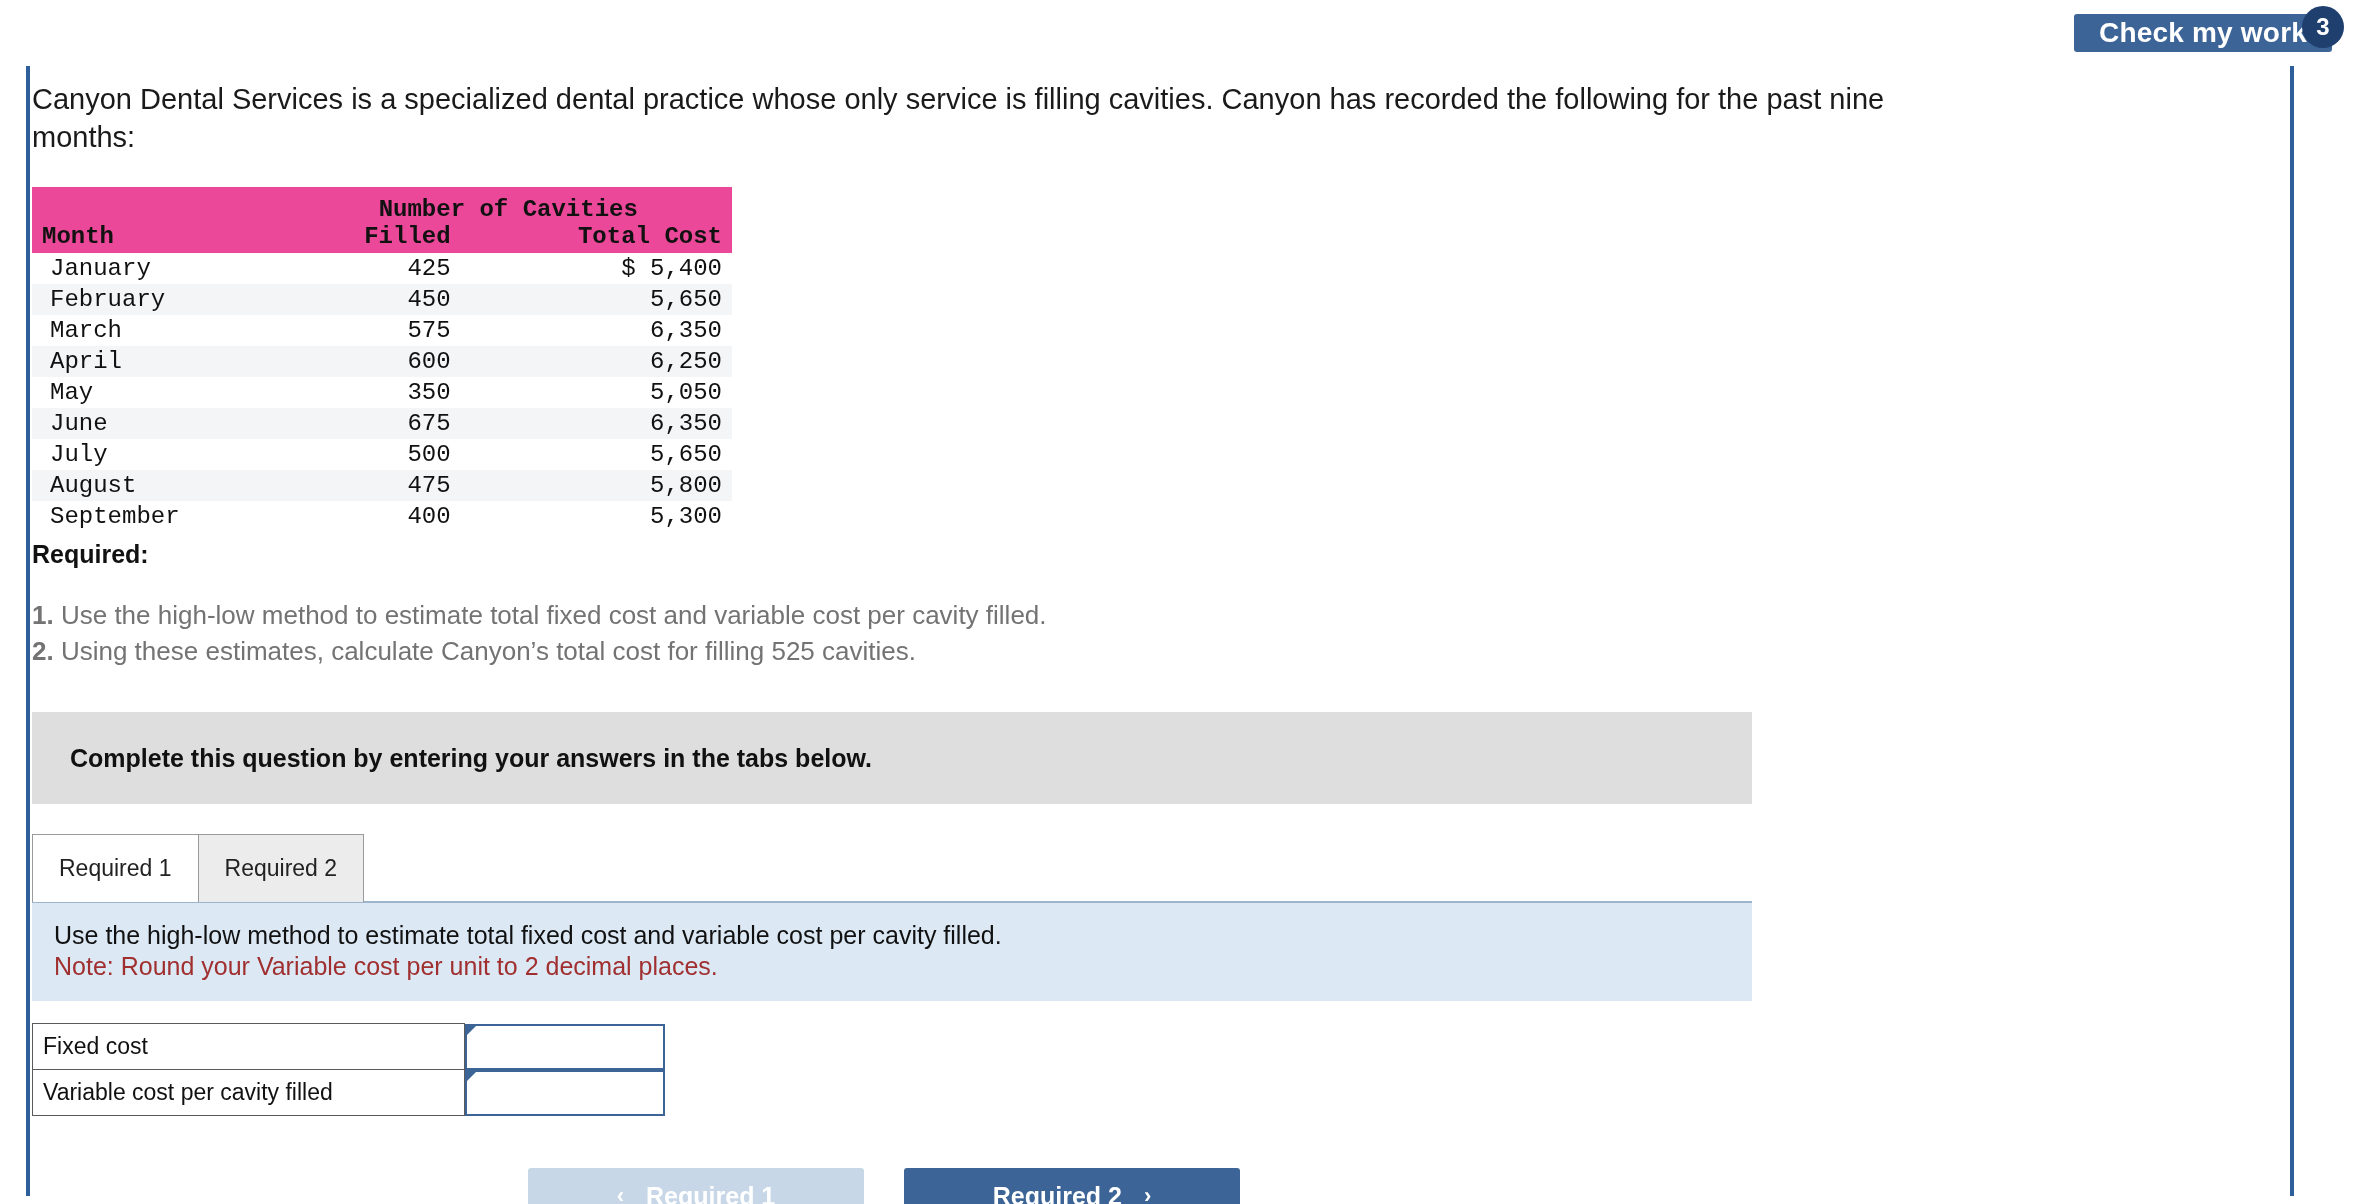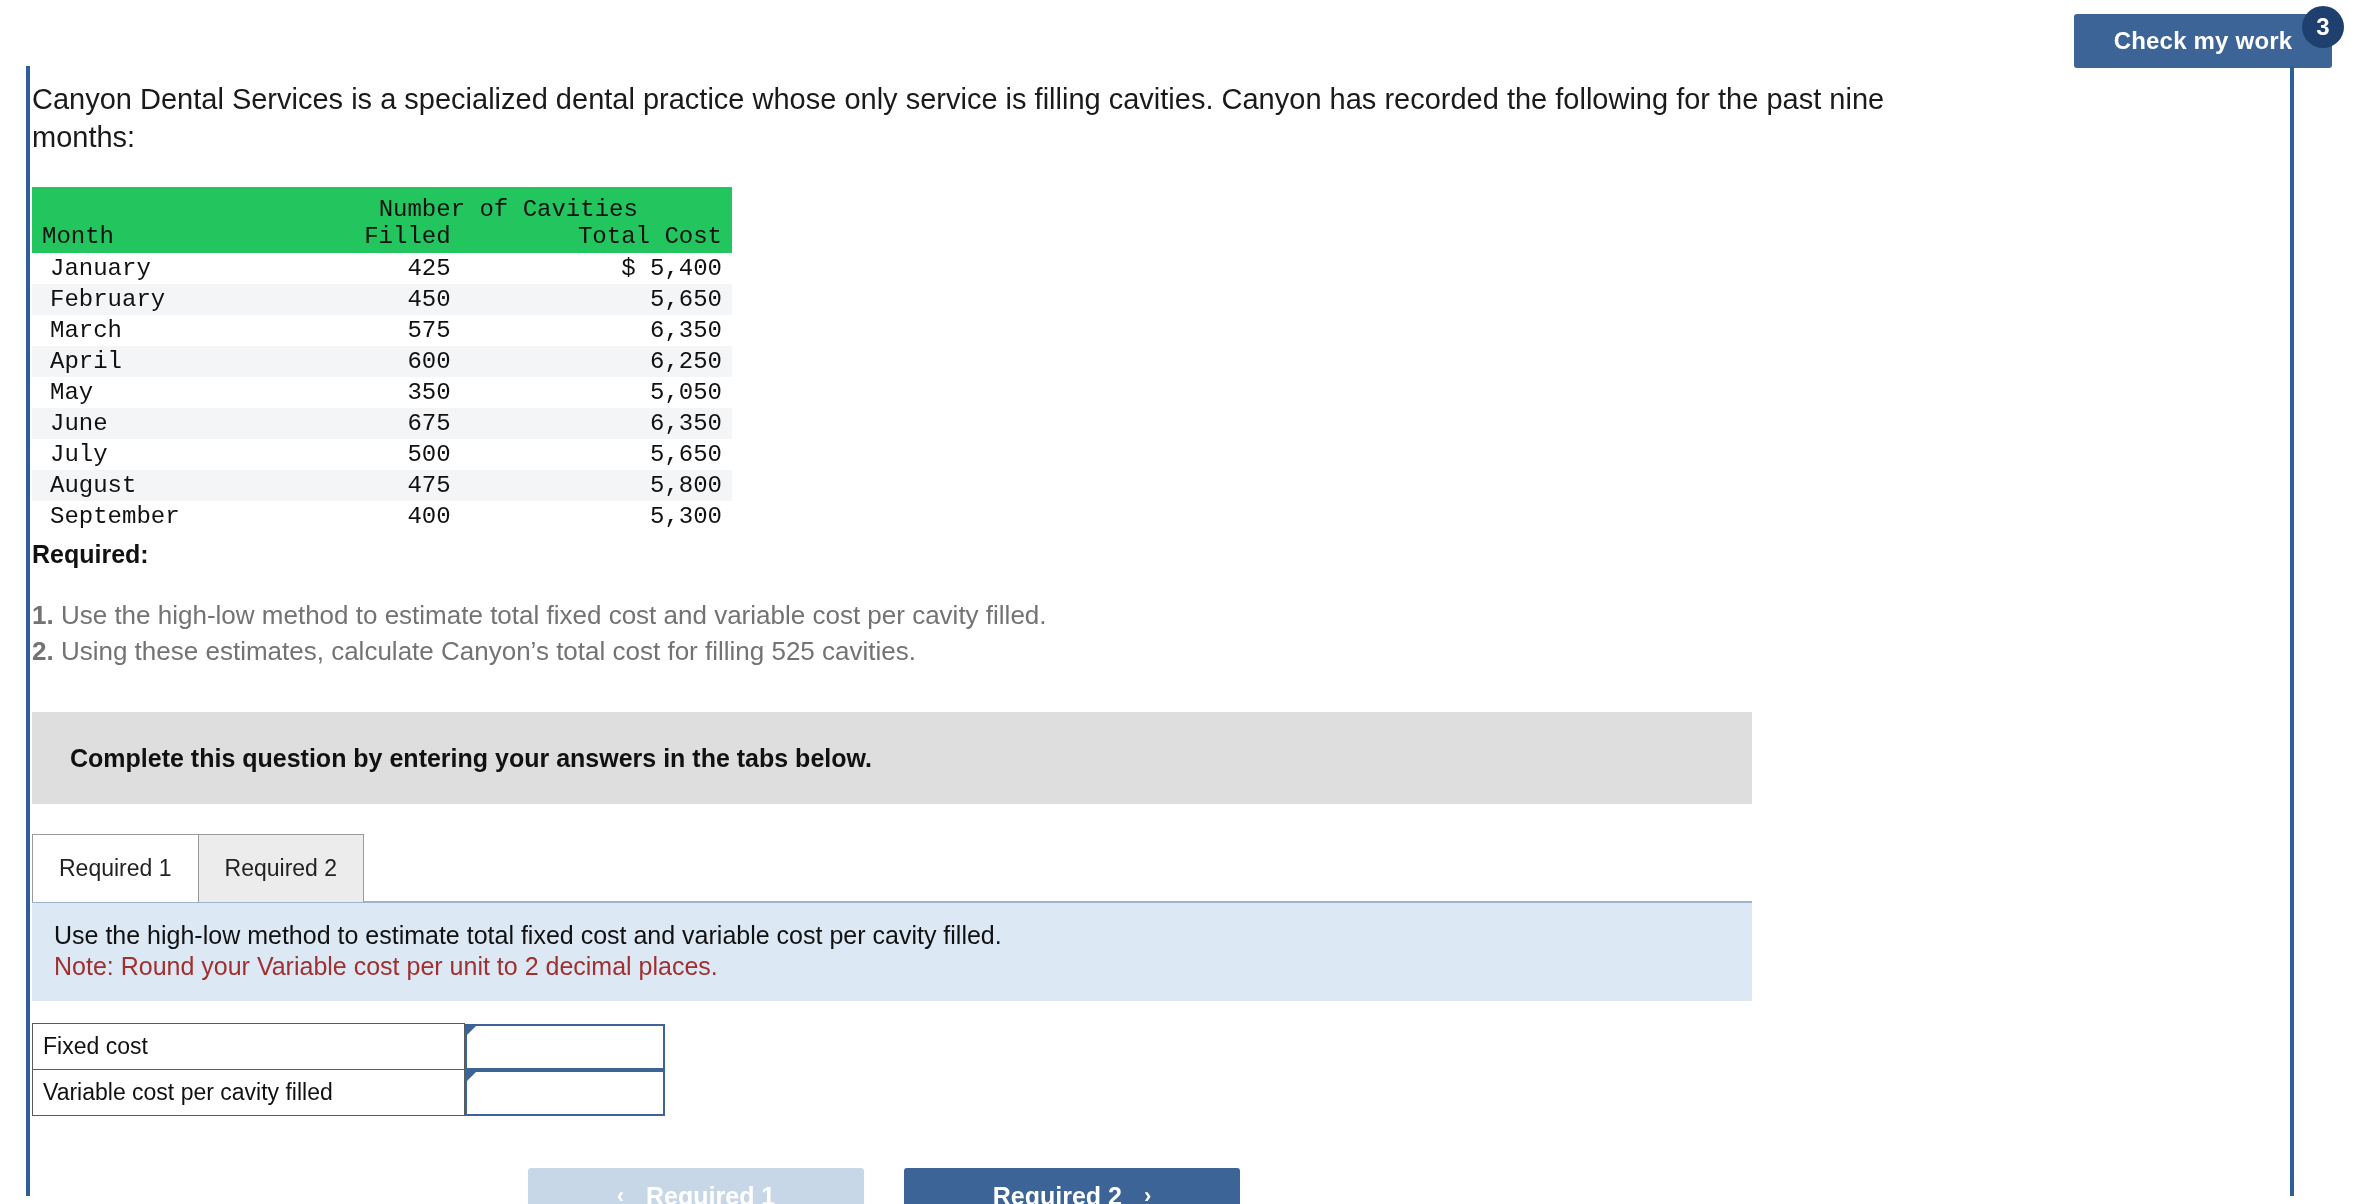--- a/index.html
+++ b/index.html
@@ -22,26 +22,26 @@
     position: absolute;
     top: 6px;
     right: 18px;
     width: 270px;
     height: 62px;
   }
   .check-work-btn {
     position: absolute;
     top: 8px; left: 0;
     width: 258px;
-    height: 54px;
+    height: 38px;
     background: #3c6497;
     color: #ffffff;
     border: none;
     border-radius: 3px;
-    font-size: 24px;
+    font-size: 28px;
     font-weight: bold;
     font-family: "Liberation Sans", sans-serif;
     cursor: pointer;
     letter-spacing: 0.2px;
   }
   .check-work-badge {
     position: absolute;
     top: 0; right: 0;
     width: 42px; height: 42px;
     border-radius: 50%;
@@ -86,22 +86,22 @@
   
   .data-table {
     margin-top: 30px;
     border-collapse: collapse;
     font-family: "Liberation Mono", monospace;
     font-size: 24px;
     color: #111111;
     width: 700px;
   }
   .data-table thead th {
-    background: #22c55e;
-    font-weight: normal;
+    background: #ec4899;
+    font-weight: bold;
     padding: 3px 10px;
     text-align: right;
     white-space: pre;
   }
   .data-table thead th.col-month { text-align: left; }
   .data-table thead tr.head-top th {
     padding-top: 9px;
     padding-bottom: 0;
   }
   .data-table thead tr.head-bot th {

